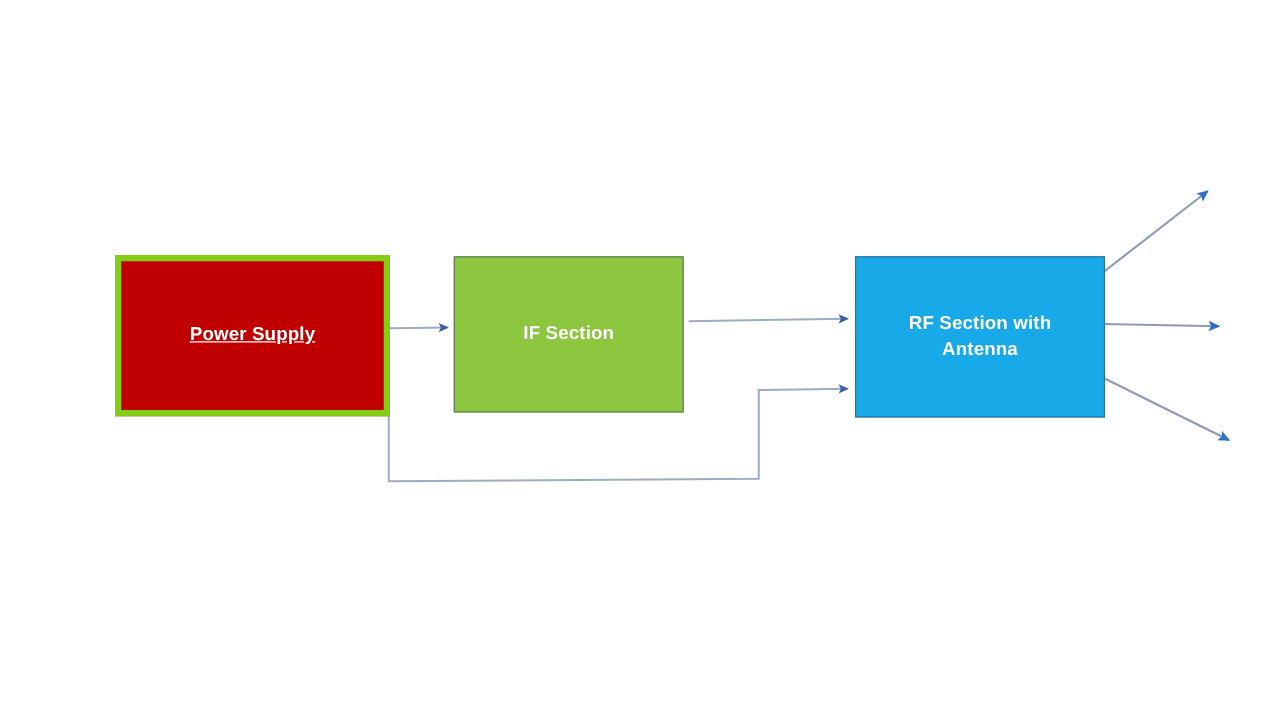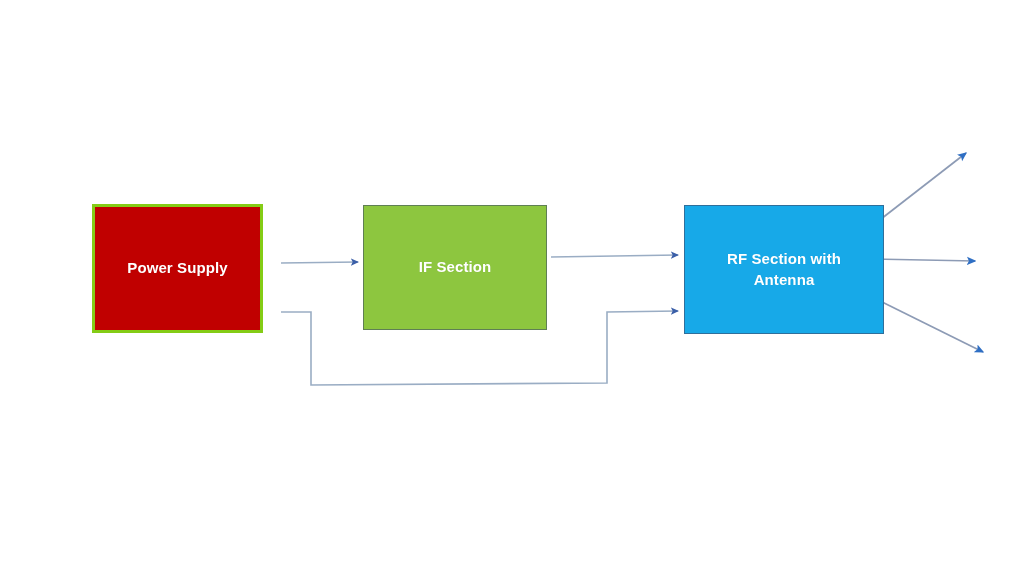--- a/index.html
+++ b/index.html
@@ -39,24 +39,25 @@
     line-height: 1.35;
     letter-spacing: 0.1px;
     box-sizing: border-box;
     z-index: 2;
     white-space: pre-line;
     text-shadow: 0 0 1px rgba(0,0,0,0.10);
   }
   #block-power-supply {
     left: 92px;
     top: 204px;
-    width: 171px;
+    width: 220px;
     height: 129px;
     background: #c00000;
-    border: 3px solid #84cc16;
+    border: 5px solid #84cc16;
+    text-decoration: underline;
   }
   #block-if-section {
     left: 363px;
     top: 205px;
     width: 184px;
     height: 125px;
     background: #8dc63f;
     border: 1px solid #5f7f54;
     align-items: center;
   }

